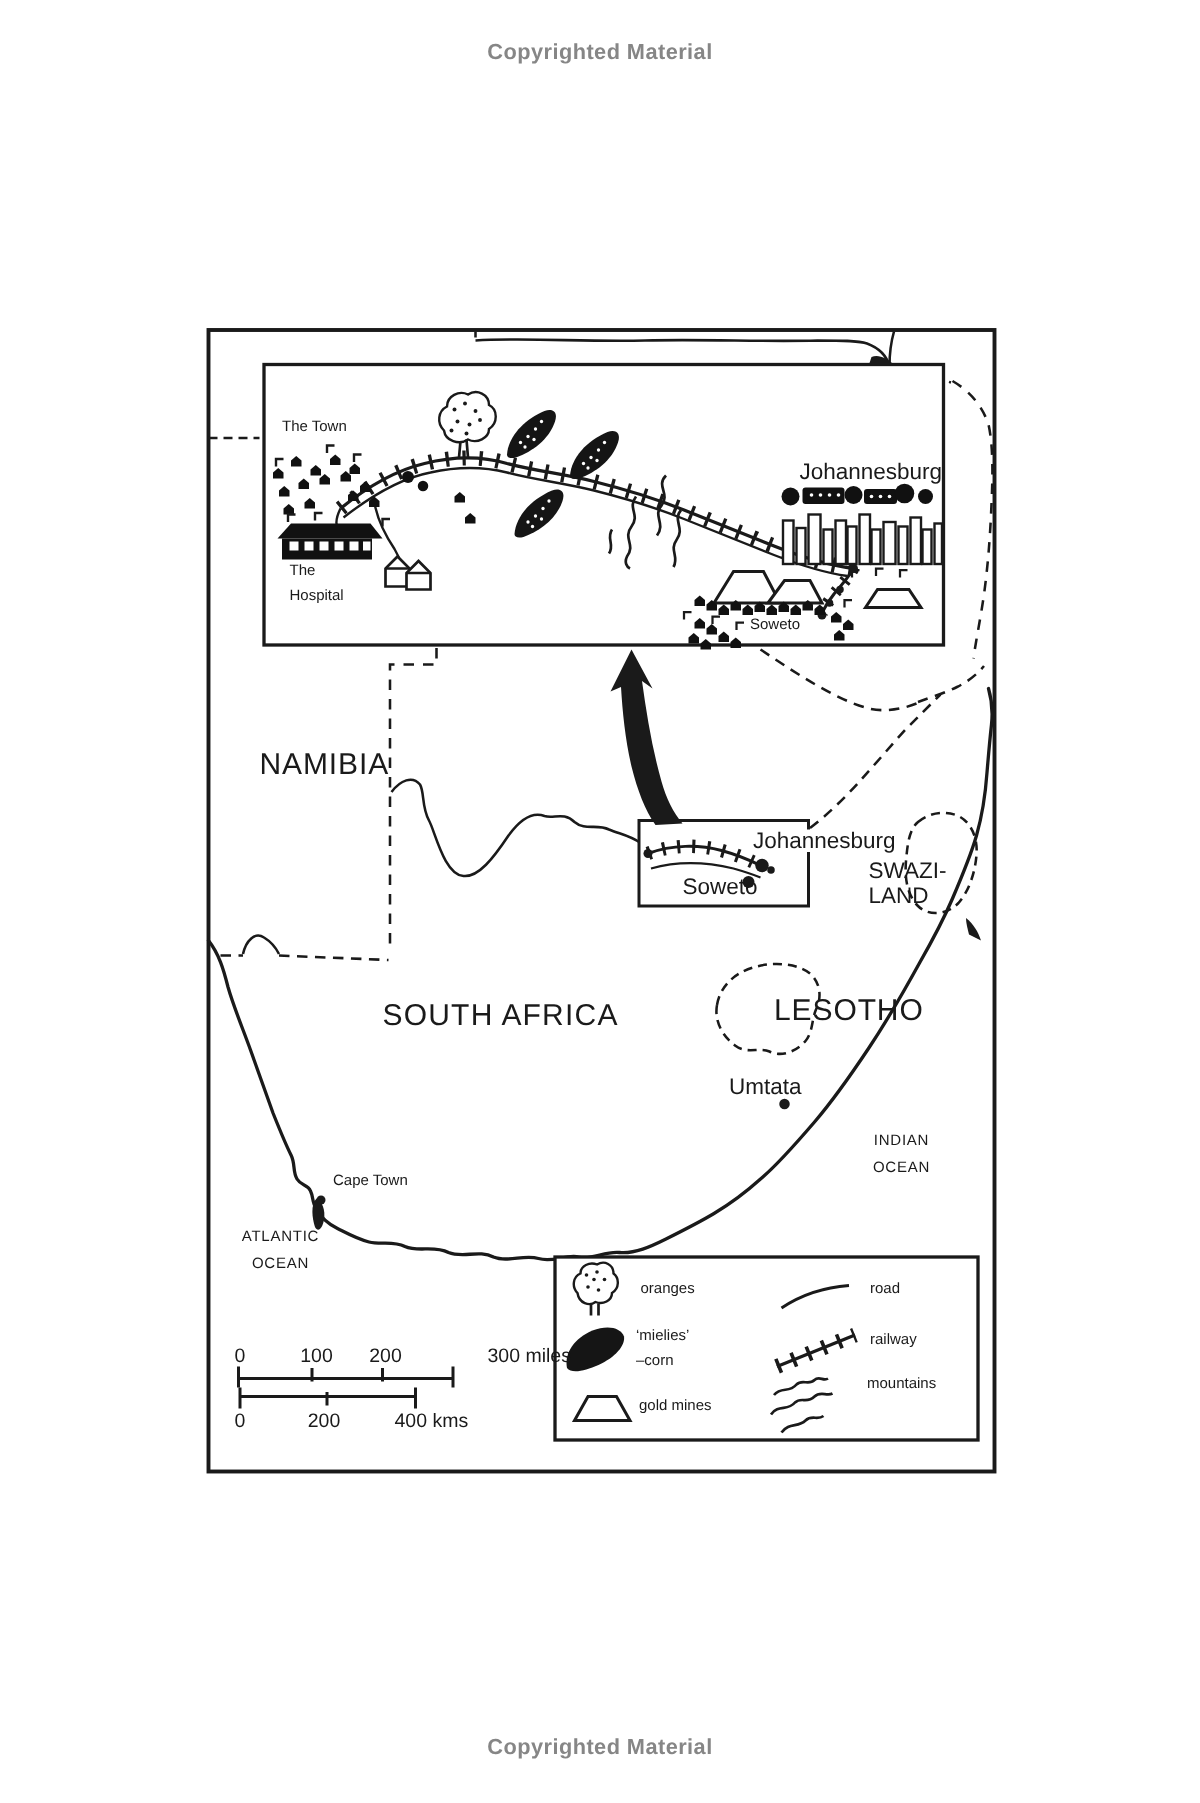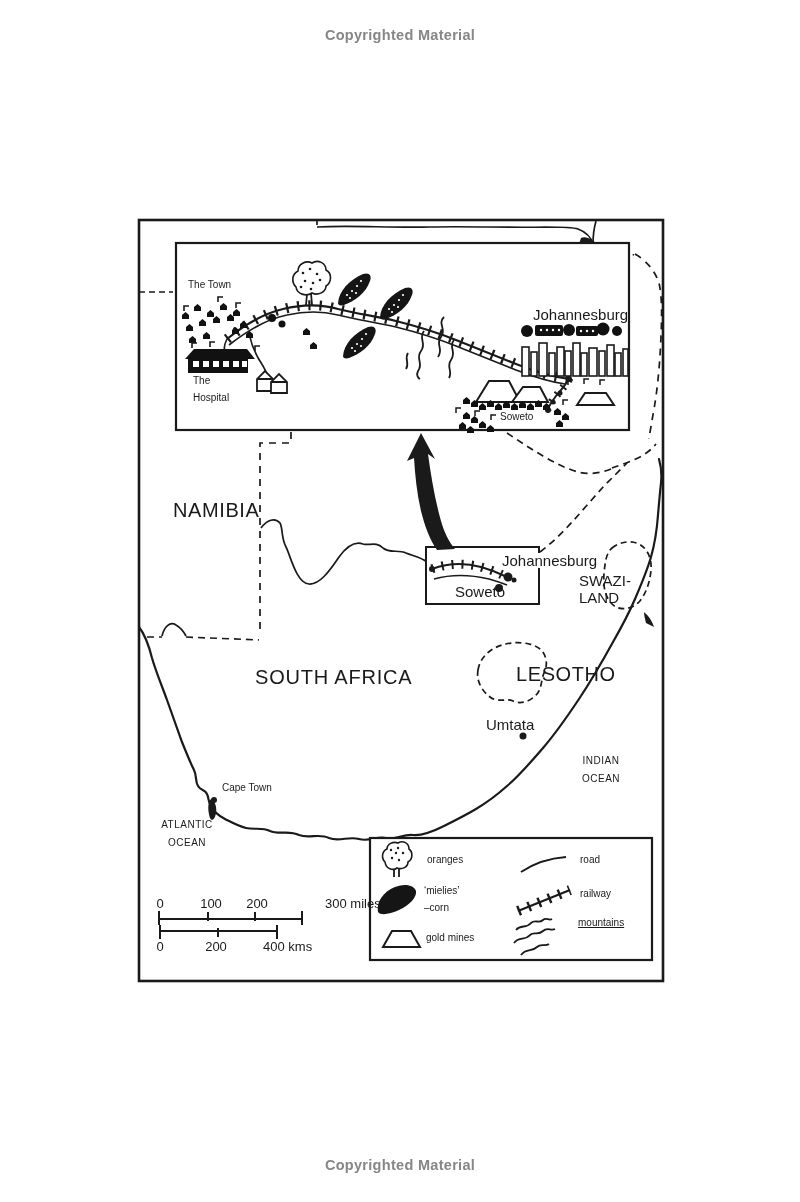--- a/index.html
+++ b/index.html
@@ -357,15 +357,15 @@
     <div class="lbl fs13 ctr" style="left:160px;top:940px;">0</div>
     <div class="lbl fs13 ctr" style="left:216px;top:940px;">200</div>
     <div class="lbl fs13" style="left:263px;top:940px;">400 kms</div>
 
     <div class="lbl fs14" style="left:427px;top:855px;">oranges</div>
     <div class="lbl fs14" style="left:424px;top:886px;">‘mielies’</div>
     <div class="lbl fs14" style="left:424px;top:903px;">–corn</div>
     <div class="lbl fs14" style="left:426px;top:933px;">gold mines</div>
     <div class="lbl fs14" style="left:580px;top:855px;">road</div>
     <div class="lbl fs14" style="left:580px;top:889px;">railway</div>
-    <div class="lbl fs14" style="left:578px;top:918px;text-decoration:underline;">mountains</div>
+    <div class="lbl fs14" style="left:578px;top:918px;">mountains</div>
   </div>
 </div>
 
 </body></html>

